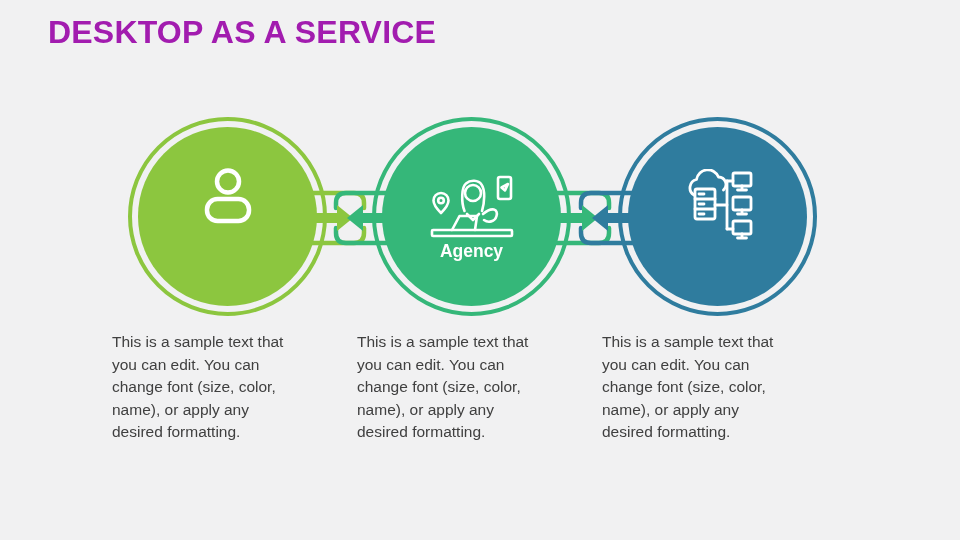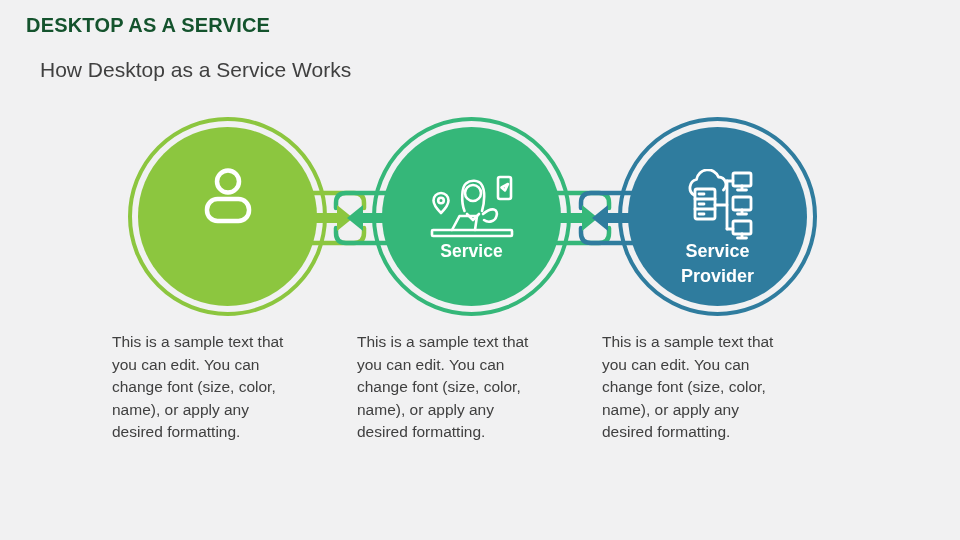--- a/index.html
+++ b/index.html
@@ -2,22 +2,22 @@
 <html><head>
 <meta charset="utf-8">
 <style>
   html,body{margin:0;padding:0;}
   body{font-family:"Liberation Sans", sans-serif; background:#888;}
   .slide{
     position:relative; width:960px; height:540px;
     background:#F1F1F2; overflow:hidden;
   }
   .title{
-    position:absolute; left:26px; top:14px;
-    font-size:20px; font-weight:bold; color:#14532d; letter-spacing:.2px;
+    position:absolute; left:48px; top:14px;
+    font-size:32px; font-weight:bold; color:#a21caf; letter-spacing:.2px;
   }
   .subtitle{
     position:absolute; left:40px; top:58px;
     font-size:21px; font-weight:400; color:#404040;
   }
   .node{ position:absolute; top:117px; width:199px; height:199px; }
   .node-user{ left:128px; --c:#8CC63F; }
   .node-agency{ left:372px; --c:#35B779; }
   .node-provider{ left:618px; --c:#2F7C9E; }
   .ring{
@@ -52,21 +52,20 @@
   .desc-1{ left:112px; }
   .desc-2{ left:357px; }
   .desc-3{ left:602px; }
 </style>
 </head>
 <body>
 
 <div class="slide">
 
   <div class="title">DESKTOP AS A SERVICE</div>
-  <div class="subtitle">How Desktop as a Service Works</div>
 
   <div class="node node-user">
     <div class="ring"></div>
     <div class="fill"></div>
     <svg class="node-icon icon-user" width="58" height="58" viewBox="0 0 58 58" fill="none" stroke="#FFFFFF" stroke-width="4.5" stroke-linecap="round" stroke-linejoin="round">
       <circle cx="29" cy="14.5" r="11"></circle>
       <rect x="8" y="32" width="42" height="22" rx="10.5"></rect>
     </svg>
   </div>
 
@@ -99,21 +98,21 @@
       <path d="M41 47 L47 53 L53 47"></path>
 
       <path d="M15 46 C15 46 7.5 38.5 7.5 33.5 A7.5 7.5 0 0 1 22.5 33.5 C22.5 38.5 15 46 15 46 Z"></path>
       <circle cx="15" cy="33.5" r="2.8"></circle>
 
       <rect x="72" y="10" width="13" height="22" rx="2"></rect>
       <path d="M75.5 20.5 L82 17 L79 23.5 Z"></path>
 
       <path d="M57 47 C66 39.5 72.5 42 70.5 49 C69 55 62 56 58 53"></path>
     </svg>
-    <div class="node-label">Service</div>
+    <div class="node-label">Agency</div>
   </div>
 
   <svg class="connector connector-2" viewBox="0 0 80 56">
     <g fill="none" stroke="#35B779" stroke-width="4.5" stroke-linecap="round">
       <path d="M2 3 H44 Q54 3 54 13 V18"></path>
       <path d="M54 38 V43 Q54 53 44 53 H2"></path>
     </g>
     <g fill="none" stroke="#2F7C9E" stroke-width="4.5" stroke-linecap="round">
       <path d="M78 3 H36 Q26 3 26 13 V18"></path>
       <path d="M26 38 V43 Q26 53 36 53 H78"></path>
@@ -146,21 +145,20 @@
         <path d="M56.5 21 H65.5"></path>
 
       <rect x="52" y="28" width="18" height="13" rx="1.5"></rect>
       <path d="M61 41 V44"></path>
         <path d="M56.5 45 H65.5"></path>
 
       <rect x="52" y="52" width="18" height="13" rx="1.5"></rect>
       <path d="M61 65 V68"></path>
         <path d="M56.5 69 H65.5"></path>
     </svg>
-    <div class="node-label two-line">Service Provider</div>
   </div>
 
   <div class="desc desc-1">
     <div>This is a sample text that</div>
     <div>you can edit. You can</div>
     <div>change font (size, color,</div>
     <div>name), or apply any</div>
     <div>desired formatting.</div>
   </div>
 

